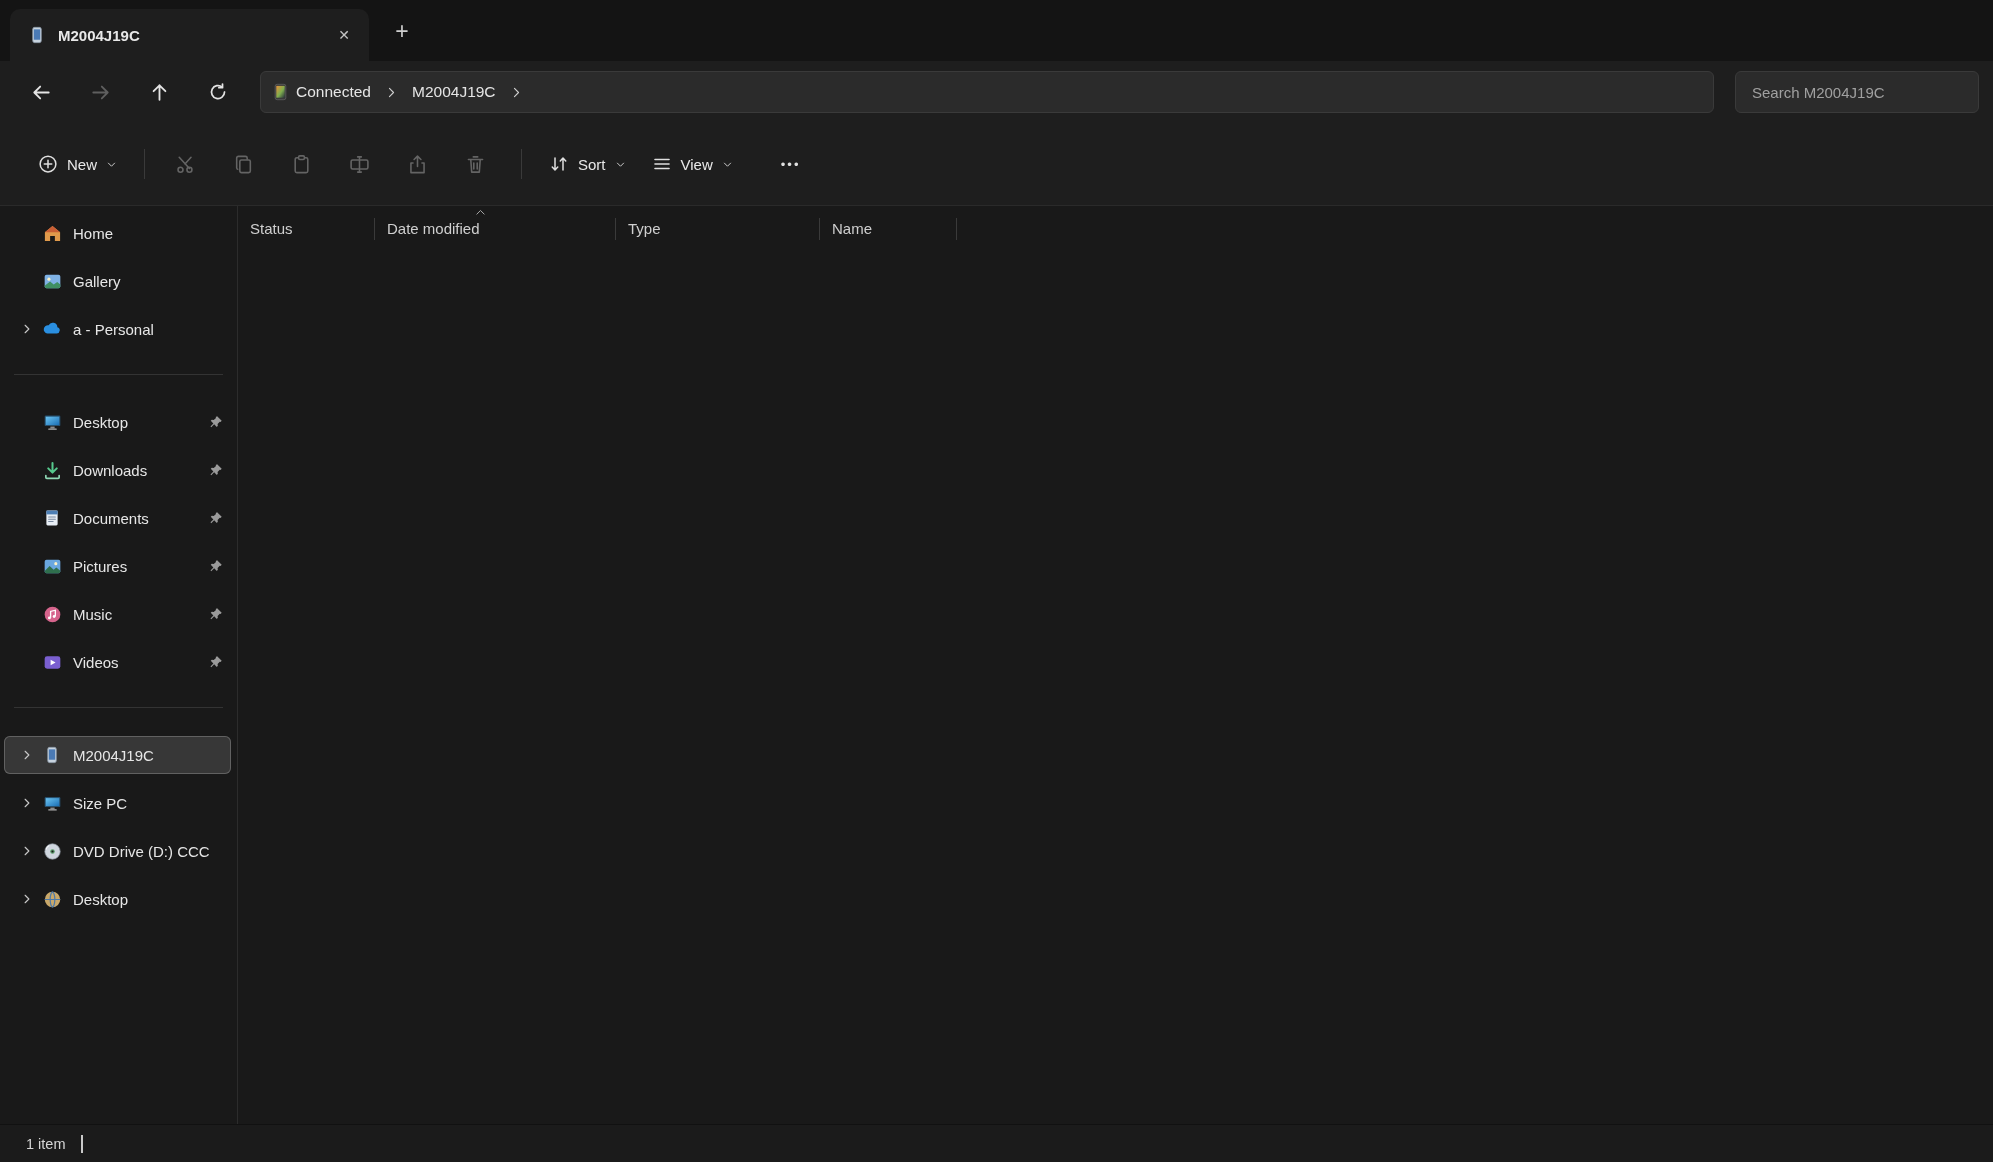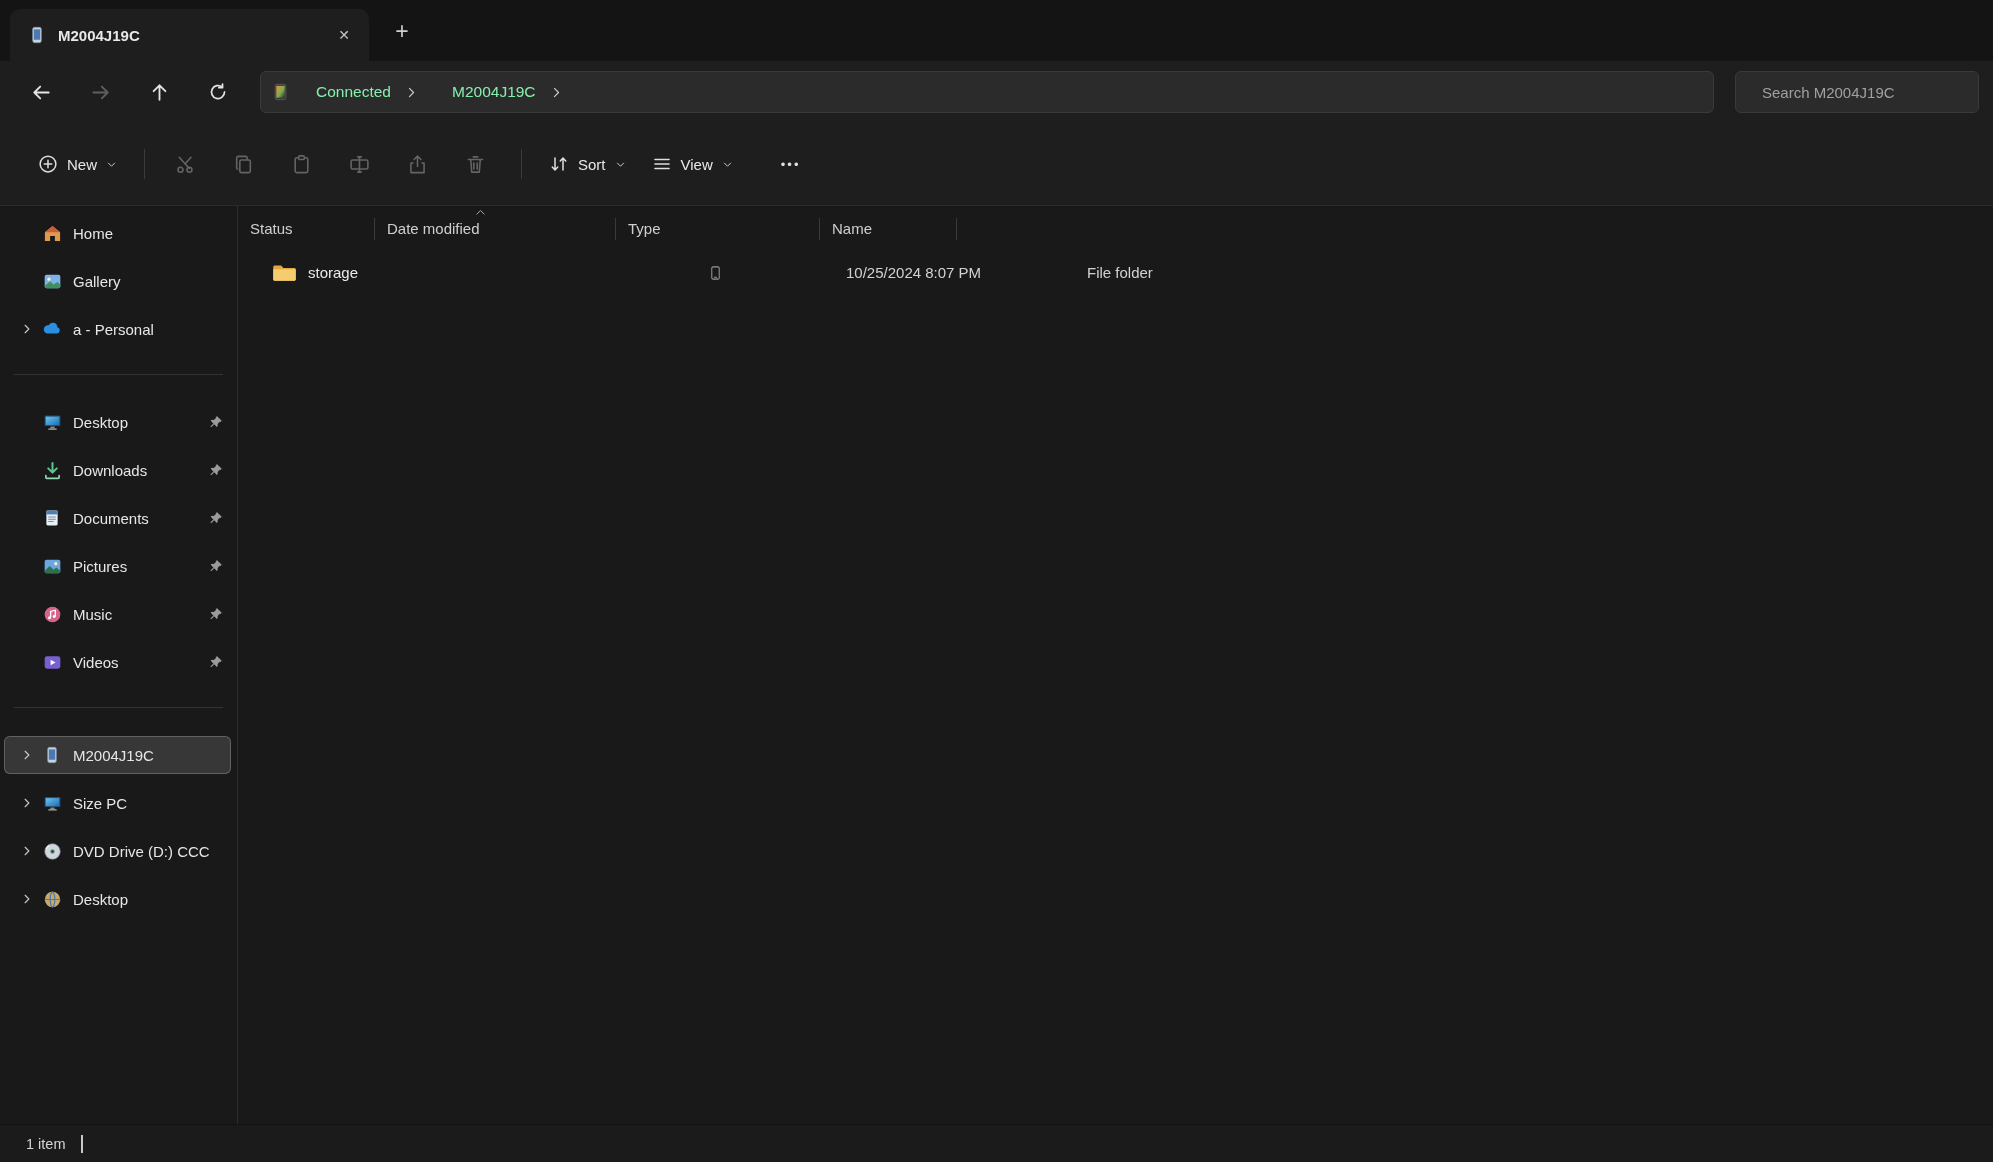--- a/index.html
+++ b/index.html
@@ -16,25 +16,25 @@
                border-radius:5px; cursor:pointer; font-family:inherit; }
   .newtab { background:none; border:none; color:#cfcfcf; font-size:23px; line-height:1;
             margin:0 0 13px 16px; width:34px; height:34px; border-radius:5px; cursor:pointer; font-family:inherit; }
 
   
   .navbar { height:62px; background:#1e1e1e; display:flex; align-items:center; padding:0 14px 0 18px; flex:none; }
   .nav-btn { width:46px; height:42px; display:flex; align-items:center; justify-content:center;
              background:none; border:none; border-radius:6px; cursor:pointer; flex:none; margin-right:13px; }
   .addressbar { flex:1; height:42px; background:#2b2b2b; border:1px solid #3a3a3a; border-radius:6px;
                 display:flex; align-items:center; padding:0 8px 0 12px; margin:0 4px 0 6px; font-size:15.5px; }
-  .crumb { background:none; border:none; color:#86efac; font-size:15.5px; font-family:inherit;
-           padding:5px 8px; border-radius:4px; cursor:pointer; white-space:nowrap;margin-left:20px; }
+  .crumb { background:none; border:none; color:#e5e5e5; font-size:15.5px; font-family:inherit;
+           padding:5px 8px; border-radius:4px; cursor:pointer; white-space:nowrap; }
   .crumb-chev { display:flex; align-items:center; padding:0 6px; }
   .searchbox { flex:none; width:244px; height:42px; background:#2b2b2b; border:1px solid #3a3a3a; border-radius:6px;
-               color:#fde047; padding:0 26px; font-size:15px; margin-left:17px; font-family:inherit; outline:none; }
+               color:#fde047; padding:0 16px; font-size:15px; margin-left:17px; font-family:inherit; outline:none; }
   .searchbox::placeholder { color:#a0a0a0; }
 
   
   .toolbar { height:83px; background:#1e1e1e; border-bottom:1px solid #2a2a2a;
              display:flex; align-items:center; padding:0 0 0 25px; flex:none; }
   .tb-btn { display:flex; align-items:center; gap:9px; height:44px; padding:0 13px; border-radius:6px;
             background:none; border:none; color:#e8e8e8; font-size:15px; cursor:pointer; font-family:inherit; flex:none; }
   .tb-icon-btn { width:52px; height:44px; display:flex; align-items:center; justify-content:center;
                  background:none; border:none; border-radius:6px; cursor:pointer; flex:none; margin-right:6px; }
   .tb-sep { width:1px; height:30px; background:#3a3a3a; margin:0 14px; flex:none; }
@@ -471,42 +471,20 @@
           <svg width="13" height="13" viewBox="0 0 16 16">
               <path d="M3.5 10 8 5.5 12.5 10" fill="none" stroke="#aaaaaa" stroke-width="1.2" stroke-linecap="round" stroke-linejoin="round"></path>
             </svg>
         </span>
         <div class="hcell h-status">Status</div>
         <div class="hcell h-date">Date modified</div>
         <div class="hcell h-type">Type</div>
         <div class="hcell h-size">Name</div>
       </div>
 
-      <div class="file-row">
-        <div class="fcell f-name">
-          <span>
-            <svg width="25" height="20" viewBox="0 0 20 16">
-                <path d="M1 3.2C1 2.5 1.5 2 2.2 2h5.1l1.8 2h8.7c.7 0 1.2.5 1.2 1.2V13c0 .7-.5 1.2-1.2 1.2H2.2C1.5 14.2 1 13.7 1 13Z" fill="#e2a83d"></path>
-                <path d="M1 5h18v8c0 .7-.5 1.2-1.2 1.2H2.2C1.5 14.2 1 13.7 1 13Z" fill="#f5cd6e"></path>
-              </svg>
-          </span>
-          <span>storage</span>
-        </div>
-        <div class="fcell f-status">
-          <span>
-            <svg width="13" height="16" viewBox="0 0 14 16">
-                <rect x="3" y="1.4" width="8" height="13.2" rx="1.5" fill="none" stroke="#9a9a9a" stroke-width="1.1"></rect>
-                <path d="M5.8 12.6h2.4" stroke="#9a9a9a" stroke-width="1.1" stroke-linecap="round"></path>
-              </svg>
-          </span>
-        </div>
-        <div class="fcell f-date">10/25/2024 8:07 PM</div>
-        <div class="fcell f-type">File folder</div>
-        <div class="fcell f-size"></div>
-      </div>
 
     </main>
   </div>
 
   <div class="statusbar">
     <span>1 item</span>
     <span class="sb-div"></span>
   </div>
 
 </div>

